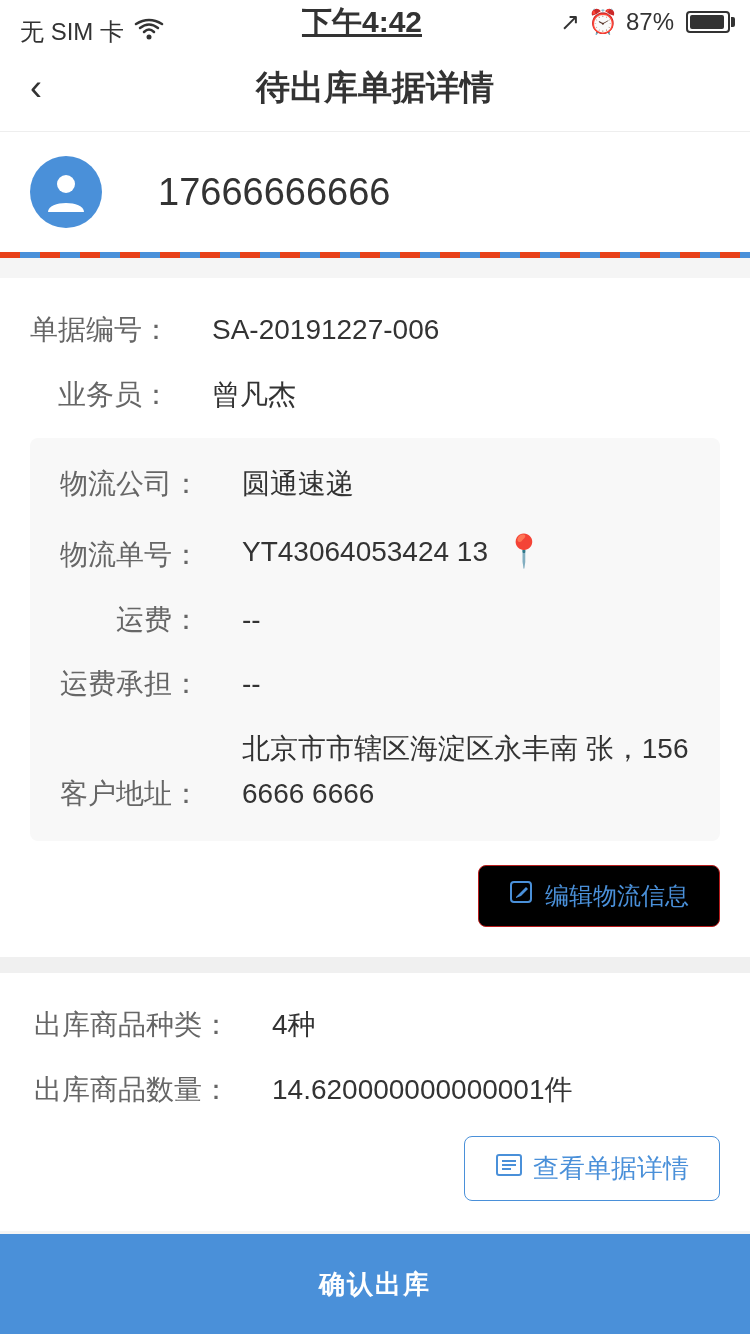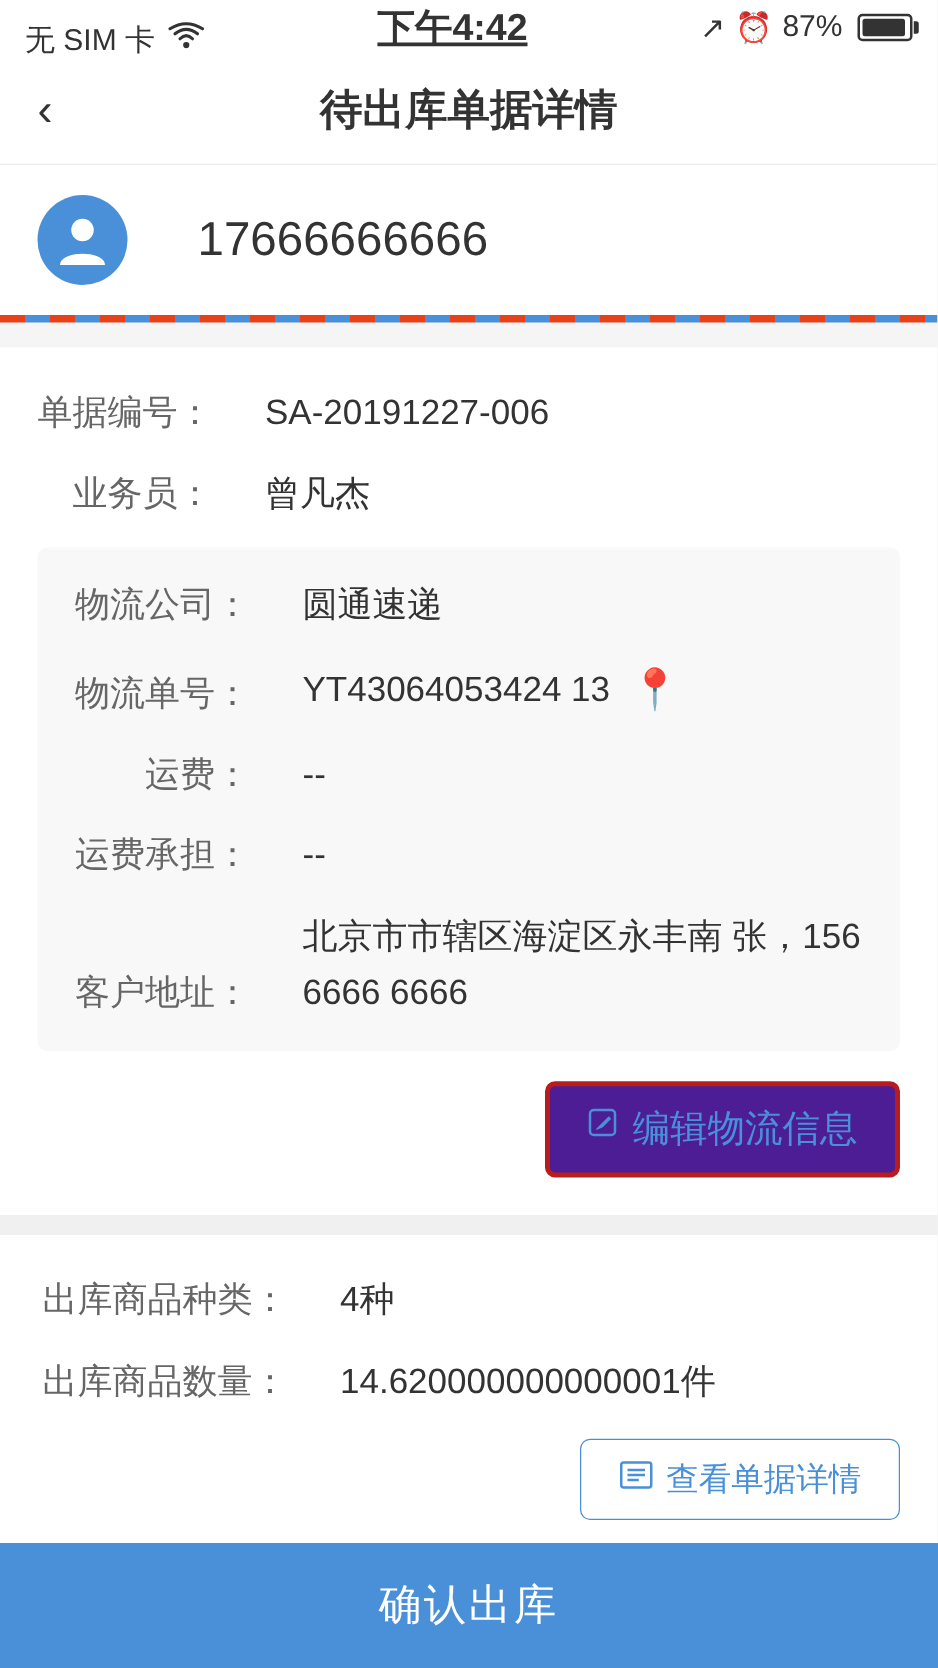--- a/index.html
+++ b/index.html
@@ -164,25 +164,25 @@
     .edit-btn-row {
       display: flex;
       justify-content: flex-end;
       margin-top: 24px;
     }
     .edit-btn {
       display: flex;
       align-items: center;
       gap: 10px;
       padding: 14px 30px;
-      border: 4px solid #b91c1c;
+      border: 1px solid #b91c1c;
       border-radius: 8px;
       color: #4a90d9;
-      font-size: 30px;
-      background: #4c1d95;
+      font-size: 24px;
+      background: #000000;
       cursor: pointer;
     }
 
     
     .gray-separator {
       height: 16px;
       background: #f0f0f0;
     }
 
     
@@ -225,22 +225,22 @@
       width: 750px;
       background: #4a90d9;
       height: 100px;
       display: flex;
       align-items: center;
       justify-content: center;
       cursor: pointer;
     }
     .confirm-btn-label {
       color: #fff;
-      font-size: 34px;
-      font-weight: 400;
+      font-size: 26px;
+      font-weight: 700;
       letter-spacing: 2px;
     }
 
     
     .person-svg {
       width: 48px;
       height: 48px;
     }
   </style>
 </head>

